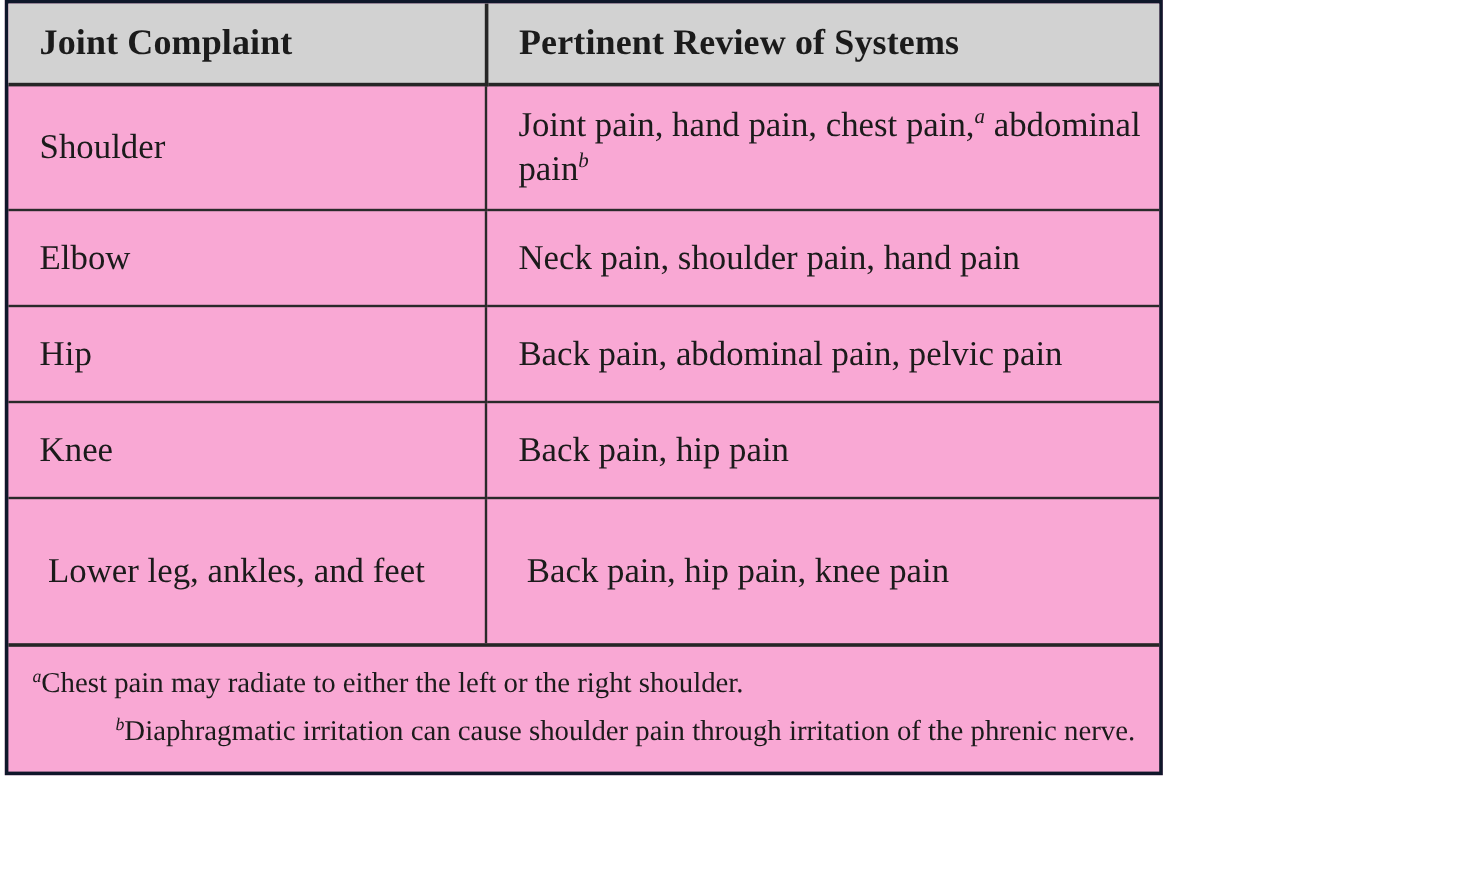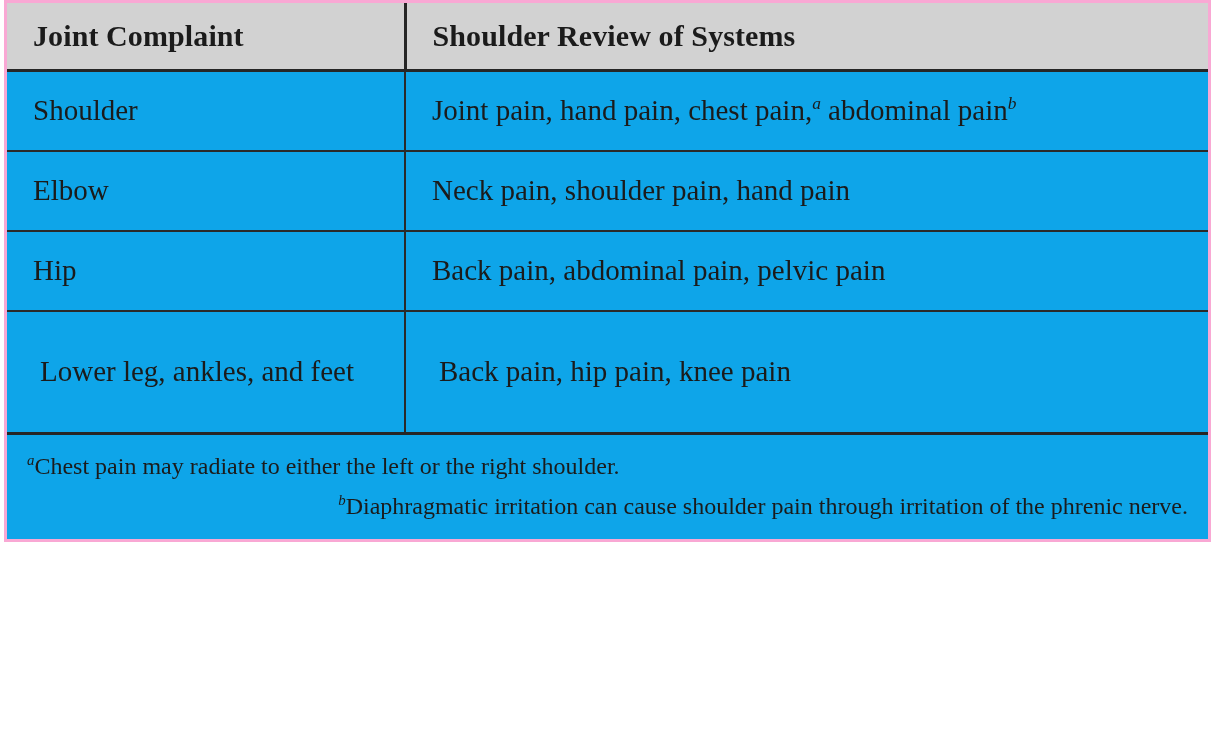--- a/index.html
+++ b/index.html
@@ -10,25 +10,25 @@
   body {
     width: 1224px;
     height: 732px;
     font-family: "Liberation Serif", "DejaVu Serif", serif;
     color: #1b1b1b;
     overflow: hidden;
   }
 
   .table-wrap {
     position: relative;
-    width: 1207px;
+    width: 965px;
     margin: 0 0 0 4px;
     box-sizing: border-box;
-    border: 3px solid #f9a8d4;
-    background: #0ea5e9;
+    border: 3px solid #0f172a;
+    background: #f9a8d4;
   }
 
   table.ros-table {
     width: 100%;
     border-collapse: collapse;
     table-layout: fixed;
   }
 
   table.ros-table col.col-joint { width: 398px; }
   table.ros-table col.col-ros   { width: auto; }
@@ -95,21 +95,21 @@
 
   <table class="ros-table">
     <colgroup>
       <col class="col-joint">
       <col class="col-ros">
     </colgroup>
 
     <thead>
       <tr>
         <th class="th-joint">Joint Complaint</th>
-        <th class="th-ros">Shoulder Review of Systems</th>
+        <th class="th-ros">Pertinent Review of Systems</th>
       </tr>
     </thead>
 
     <tbody>
 
       <tr class="row-shoulder">
         <td class="cell-joint">Shoulder</td>
         <td class="cell-ros"><span>Joint pain, hand pain, chest pain,</span><sup class="fn-mark">a</sup><span> abdominal pain</span><sup class="fn-mark">b</sup></td>
       </tr>
 
@@ -117,20 +117,24 @@
         <td class="cell-joint">Elbow</td>
         <td class="cell-ros">Neck pain, shoulder pain, hand pain</td>
       </tr>
 
 
       <tr class="row-hip">
         <td class="cell-joint">Hip</td>
         <td class="cell-ros">Back pain, abdominal pain, pelvic pain</td>
       </tr>
 
+      <tr class="row-knee">
+        <td class="cell-joint">Knee</td>
+        <td class="cell-ros">Back pain, hip pain</td>
+      </tr>
 
       <tr class="row-lowerleg">
         <td class="cell-joint">Lower leg, ankles, and feet</td>
         <td class="cell-ros">Back pain, hip pain, knee pain</td>
       </tr>
 
     </tbody>
   </table>
 
   <div class="footnotes">

